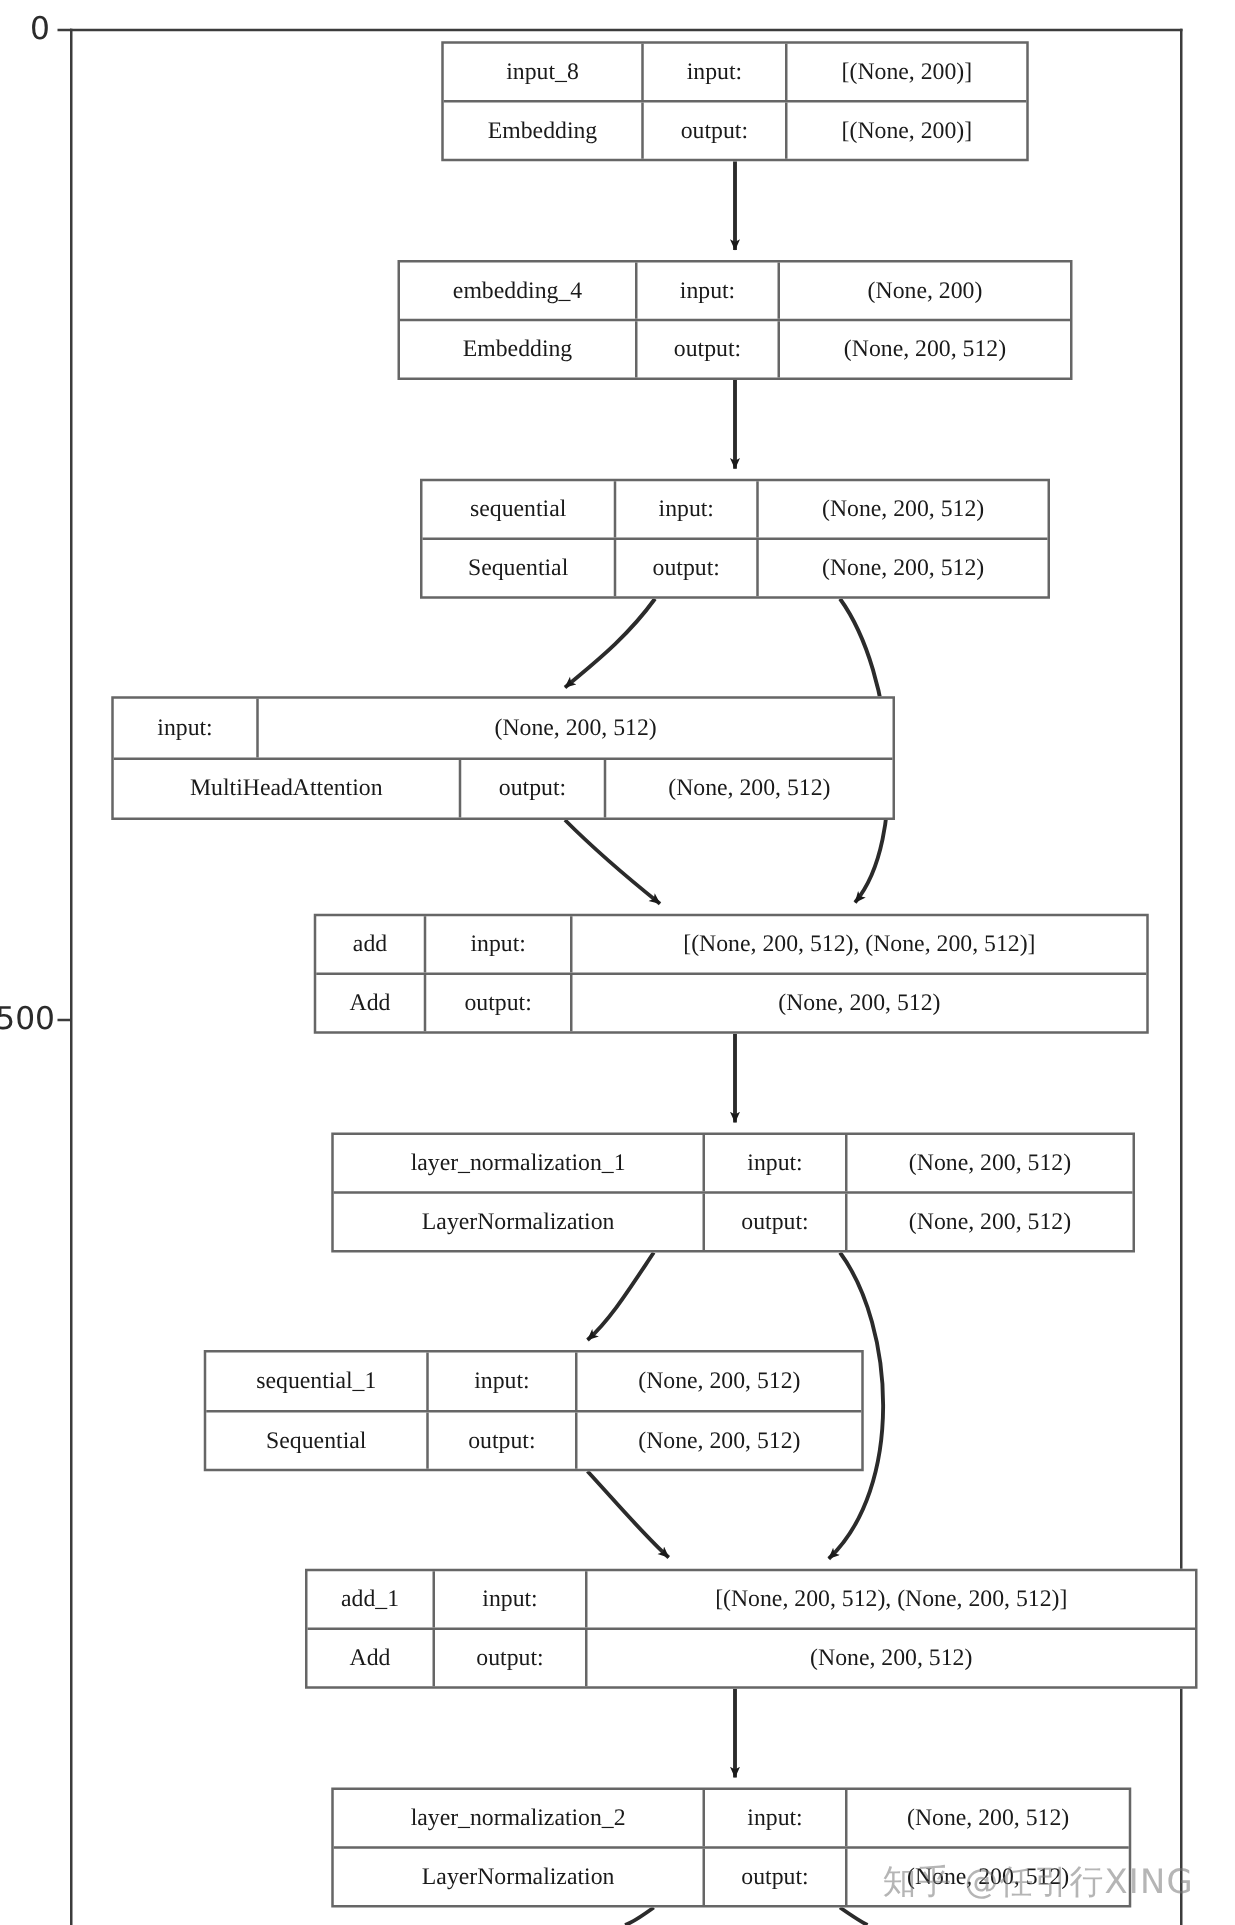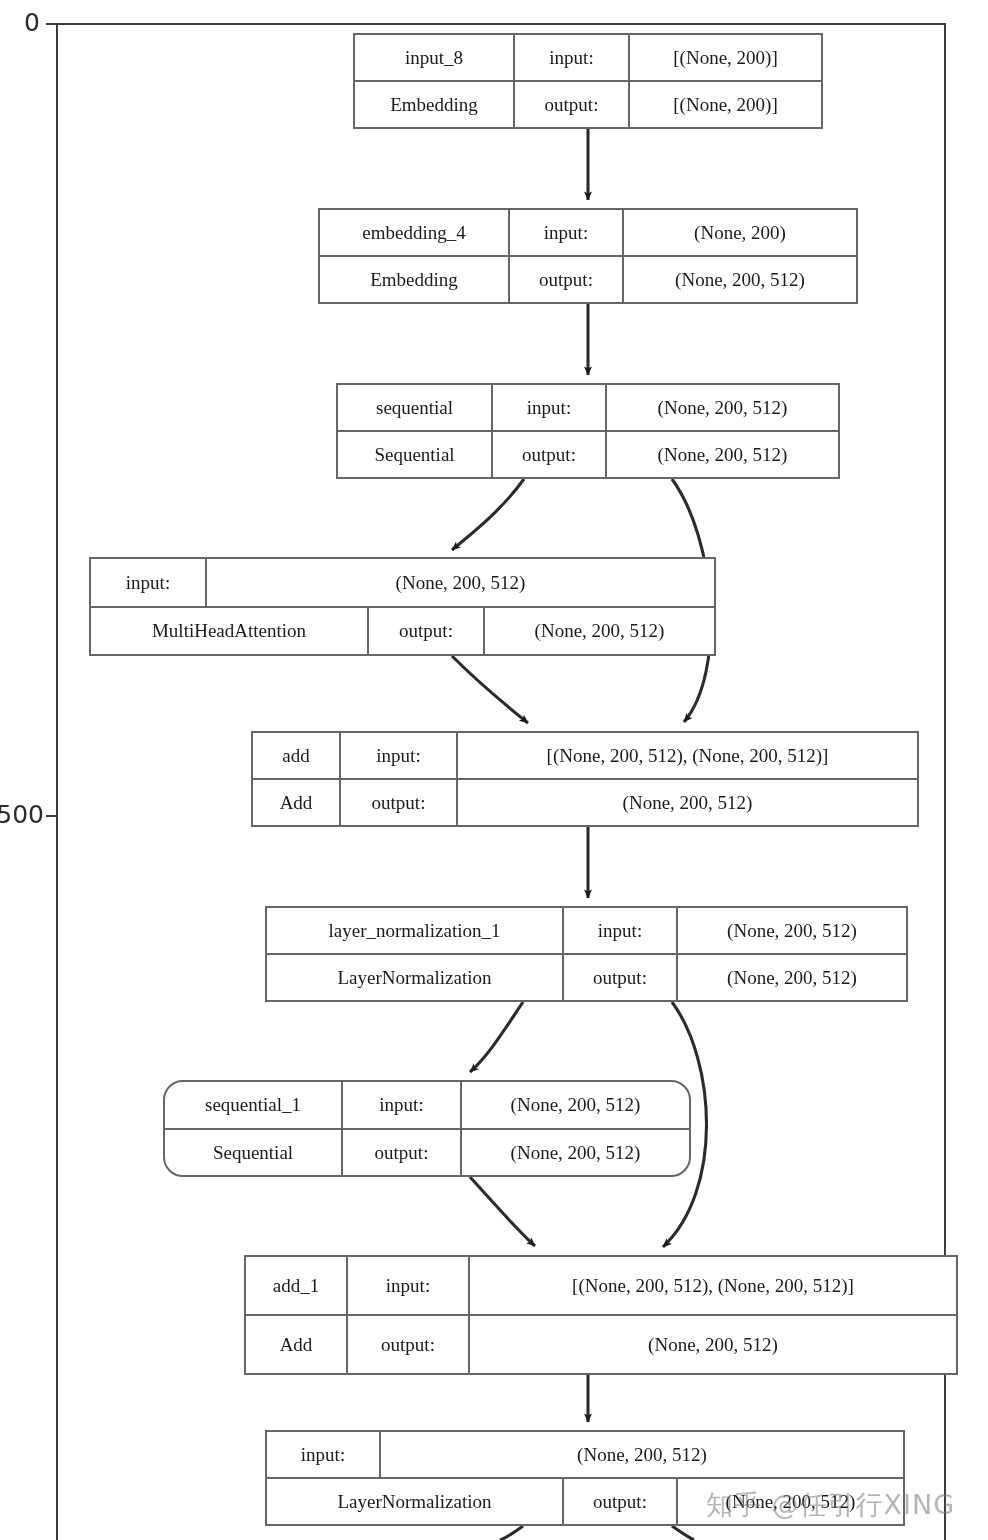--- a/index.html
+++ b/index.html
@@ -222,48 +222,49 @@
       <div class="cell iolbl" style="flex:0 0 114px;">input:</div>
       <div class="cell shape" style="flex:1 1 auto;">(None, 200, 512)</div>
     </div>
     <div class="node-row">
       <div class="cell name" style="flex:0 0 297px;">LayerNormalization</div>
       <div class="cell iolbl" style="flex:0 0 114px;">output:</div>
       <div class="cell shape" style="flex:1 1 auto;">(None, 200, 512)</div>
     </div>
   </div>
 
-  <div class="node" style="left:163px; top:1080px; width:528px; height:97px;border-radius:20px;">
+  <div class="node" style="left:163px; top:1080px; width:528px; height:97px;">
     <div class="node-row top">
       <div class="cell name" style="flex:0 0 178px;">sequential_1</div>
       <div class="cell iolbl" style="flex:0 0 119px;">input:</div>
       <div class="cell shape" style="flex:1 1 auto;">(None, 200, 512)</div>
     </div>
     <div class="node-row">
       <div class="cell name" style="flex:0 0 178px;">Sequential</div>
       <div class="cell iolbl" style="flex:0 0 119px;">output:</div>
       <div class="cell shape" style="flex:1 1 auto;">(None, 200, 512)</div>
     </div>
   </div>
 
-  <div class="node" style="left:244px; top:1255px; width:714px; height:120px;">
+  <div class="node" style="left:244px; top:1255px; width:714px; height:96px;">
     <div class="node-row top">
       <div class="cell name" style="flex:0 0 102px;">add_1</div>
       <div class="cell iolbl" style="flex:0 0 122px;">input:</div>
       <div class="cell shape" style="flex:1 1 auto;">[(None, 200, 512), (None, 200, 512)]</div>
     </div>
     <div class="node-row">
       <div class="cell name" style="flex:0 0 102px;">Add</div>
       <div class="cell iolbl" style="flex:0 0 122px;">output:</div>
       <div class="cell shape merged" style="flex:1 1 auto;">(None, 200, 512)</div>
     </div>
   </div>
 
   <div class="node" style="left:265px; top:1430px; width:640px; height:96px;">
     <div class="node-row top">
+      <div class="cell name" style="flex:0 0 297px;">layer_normalization_2</div>
       <div class="cell iolbl" style="flex:0 0 114px;">input:</div>
       <div class="cell shape" style="flex:1 1 auto;">(None, 200, 512)</div>
     </div>
     <div class="node-row">
       <div class="cell name" style="flex:0 0 297px;">LayerNormalization</div>
       <div class="cell iolbl" style="flex:0 0 114px;">output:</div>
       <div class="cell shape" style="flex:1 1 auto;">(None, 200, 512)</div>
     </div>
   </div>
 

